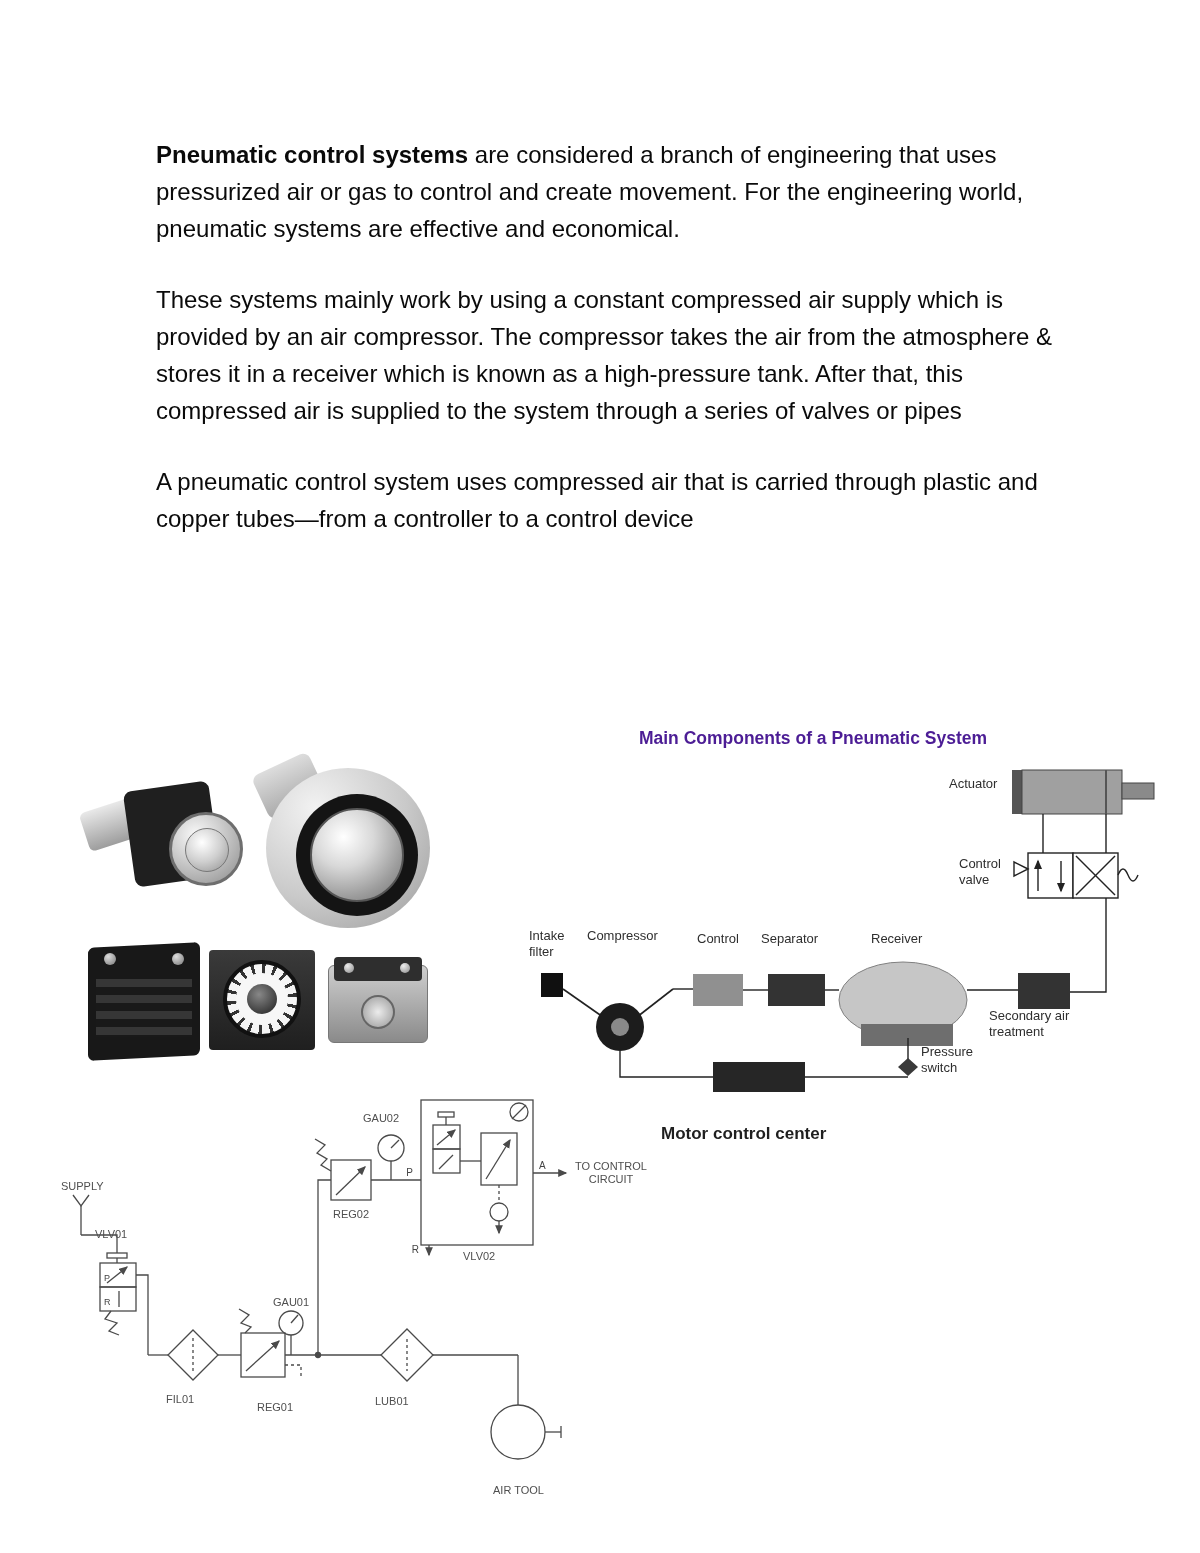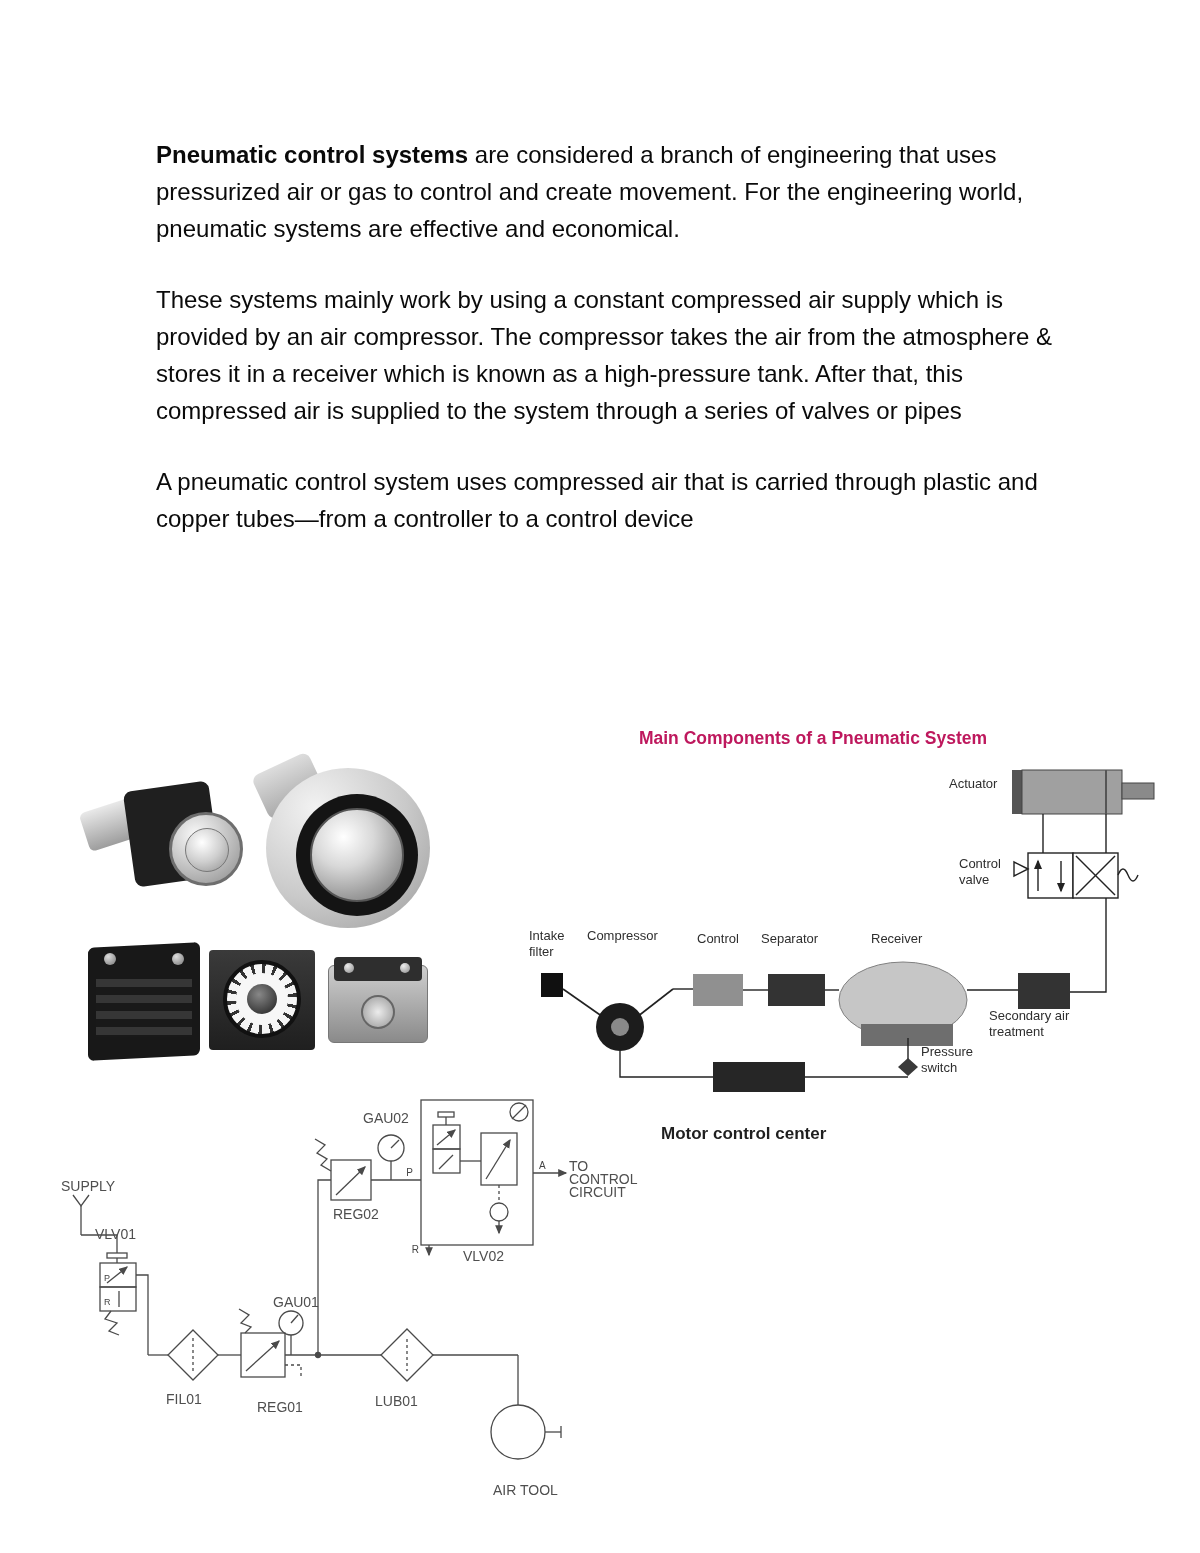--- a/index.html
+++ b/index.html
@@ -6,25 +6,25 @@
   html,body { background:#ffffff; }
   .page {
     position:relative; width:1200px; height:1553px; background:#fff;
     font-family:"Liberation Sans", sans-serif; color:#000; overflow:hidden;margin-left:13px;
   }
   .text-block { position:absolute; left:143px; top:136px; width:910px; }
   .text-block p { font-size:24px; line-height:37px; margin-bottom:34px; color:#0a0a0a; }
   .text-block strong { font-weight:bold; }
 
   .fig-title { position:absolute; left:540px; top:728px; width:520px; text-align:center;
-    font-weight:bold; font-size:17.5px; color:#be185d; }
+    font-weight:bold; font-size:17.5px; color:#4c1d95; }
 
   .dlabel { position:absolute; font-size:13px; color:#2e2e2e; line-height:16px; }
   .dlabel-lg { position:absolute; font-size:17px; font-weight:600; color:#1f1f1f; }
-  .slabel { position:absolute; font-size:14px; color:#4f4f4f; line-height:13px; }
+  .slabel { position:absolute; font-size:11px; color:#4f4f4f; line-height:13px;text-align:center; }
 
   svg.diagram, svg.schematic { position:absolute; }
 
   
   .photo { position:absolute; }
   .pc-cable { position:absolute; left:0; top:30px; width:72px; height:40px;
     background:linear-gradient(#e9e9e9,#9d9d9d); border-radius:6px; transform:rotate(-18deg); }
   .pc-panel { position:absolute; left:46px; top:14px; width:86px; height:96px;
     background:#1f1f1f; border-radius:8px; transform:rotate(-8deg); }
   .pc-ring { position:absolute; left:86px; top:40px; width:74px; height:74px; border-radius:50%;

